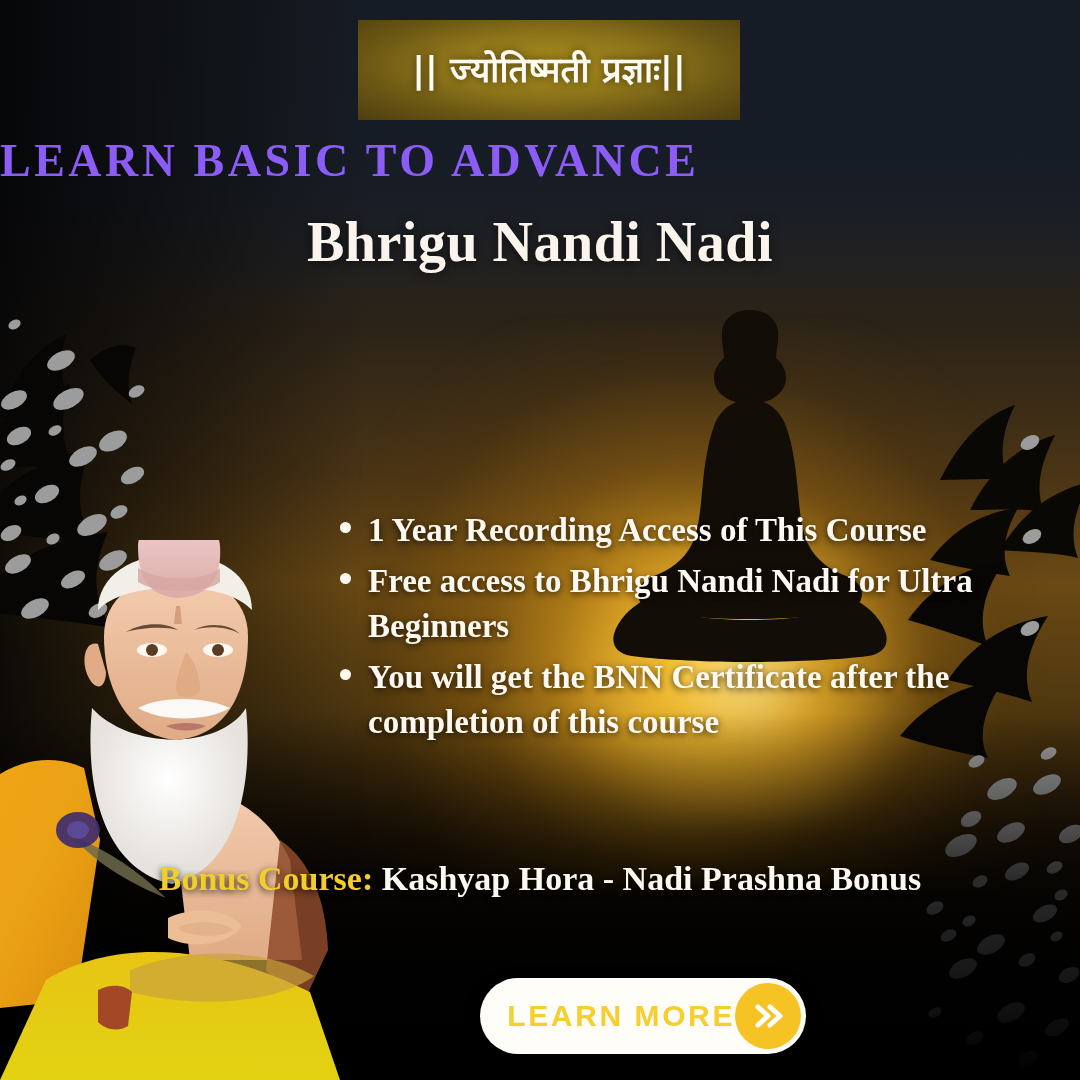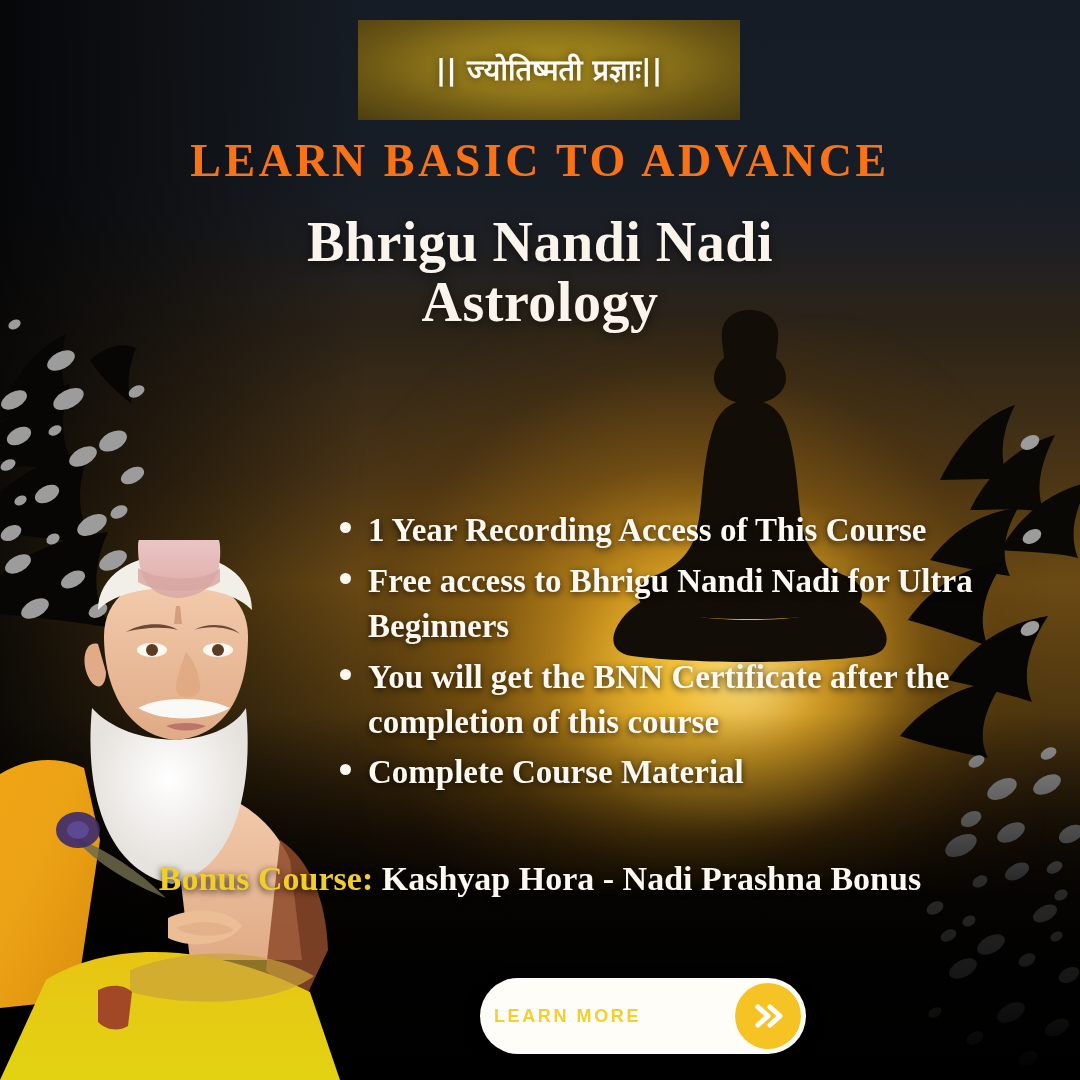--- a/index.html
+++ b/index.html
@@ -68,32 +68,31 @@
   }
 
   
   .sanskrit-banner{
     position:absolute; left:358px; top:20px; width:382px; height:100px;
     background:radial-gradient(ellipse at 50% 45%,
       #a98d1c 0%, #8d741a 40%, #6a5614 70%, #4d3e10 100%);
     display:flex; align-items:center; justify-content:center;
   }
   .sanskrit-text{
-    color:#fdfaf2; font-size:29px; line-height:1;
+    color:#fdfaf2; font-size:35px; line-height:1;
     font-family:"DejaVu Sans", sans-serif; font-weight:600;
     text-shadow:0 0 8px rgba(0,0,0,.5);
     white-space:nowrap;
     text-align:center;
   }
 
   
   .kicker{
     position:absolute; left:0; top:138px; width:100%;
-    text-align:center;
-    color:#f97316; font-size:46px; font-weight:bold;
+    color:#8b5cf6; font-size:46px; font-weight:bold;
     letter-spacing:3.5px; line-height:1;
     font-family:"Liberation Serif", serif;
   }
   .title{
     position:absolute; left:0; top:212px; width:100%;
     text-align:center;
     color:#fbf4ec; font-size:56px; font-weight:bold;
     line-height:1.08; letter-spacing:.5px;
     font-family:"Liberation Serif", serif;
     text-shadow:0 2px 10px rgba(0,0,0,.55);
@@ -134,22 +133,22 @@
 
   
   .cta{
     position:absolute; left:480px; top:978px;
     width:326px; height:76px;
     background:#fffdf8; border-radius:38px;
     display:flex; align-items:center;
     box-shadow:0 4px 16px rgba(0,0,0,.45);
   }
   .cta-label{
-    flex:1; text-align:left; padding-left:14px;
-    color:#f5ce30; font-size:18px; font-weight:bold;
+    flex:1; text-align:right; padding-left:14px;
+    color:#f5ce30; font-size:30px; font-weight:bold;
     letter-spacing:2.6px;
     font-family:"Liberation Sans", sans-serif;
   }
   .cta-circle{
     width:66px; height:66px; margin-right:5px;
     border-radius:50%; background:#f6c324;
     display:flex; align-items:center; justify-content:center;
     flex:none;
   }
   .cta-circle svg{ display:block; }
@@ -356,29 +355,27 @@
   </div>
 
   <div class="sanskrit-banner">
     <span class="sanskrit-text">|| ज्योतिष्मती प्रज्ञाः||</span>
   </div>
 
   <div class="kicker">LEARN BASIC TO ADVANCE</div>
 
   <div class="title">
     <span class="ln">Bhrigu Nandi Nadi</span>
-    <span class="ln">Astrology</span>
   </div>
 
 
   <ul class="bullets">
     <li>1 Year Recording Access of This Course</li>
     <li>Free access to Bhrigu Nandi Nadi for Ultra Beginners</li>
     <li>You will get the BNN Certificate after the completion of this course</li>
-    <li>Complete Course Material</li>
   </ul>
 
   <div class="bonus-course">
     <span class="gold">Bonus Course:</span>
     <span>Kashyap Hora - Nadi Prashna Bonus</span>
   </div>
 
   <div class="cta">
     <span class="cta-label">LEARN MORE</span>
     <span class="cta-circle">

